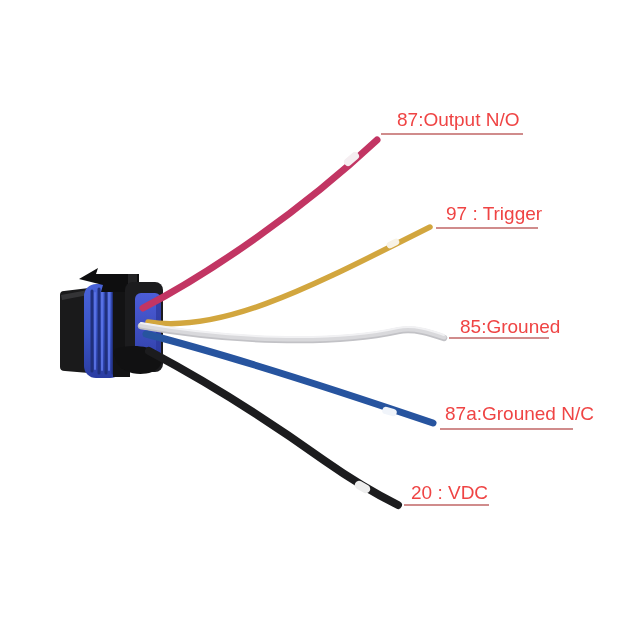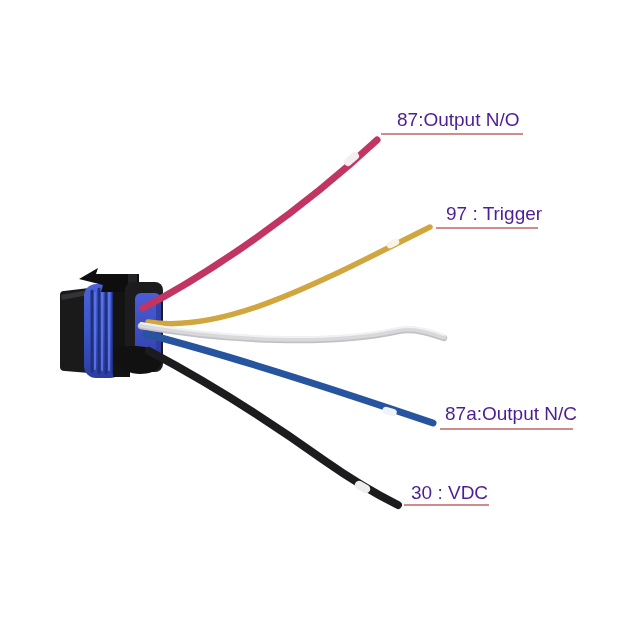--- a/index.html
+++ b/index.html
@@ -18,21 +18,21 @@
   .canvas svg {
     position: absolute;
     left: 0;
     top: 0;
   }
   .wire-label {
     position: absolute;
     box-sizing: border-box;
     font-size: 19px;
     line-height: 20px;
-    color: #4c1d95;
+    color: #ef4444;
     border-bottom: 2px solid #d08c8c;
     white-space: nowrap;
   }
 </style>
 </head>
 <body>
 
 <div class="canvas">
 
   <svg width="640" height="640" viewBox="0 0 640 640">
@@ -95,18 +95,19 @@
 
       <path d="M149,351 C215,386 272,423 325,461 C352,480 372,492 398,505" stroke-width="8" stroke="#1c1c1e"></path>
       <line x1="359" y1="485" x2="366" y2="489" stroke="#ededed" stroke-width="8.5"></line>
     </g>
   </svg>
 
   <div class="wire-label" style="left:381px; top:110px; width:142px; height:25px; padding-left:16px;">87:Output N/O</div>
 
   <div class="wire-label" style="left:436px; top:204px; width:102px; height:25px; padding-left:10px;">97 : Trigger</div>
 
+  <div class="wire-label" style="left:449px; top:317px; width:100px; height:22px; padding-left:11px;">85:Grouned</div>
 
-  <div class="wire-label" style="left:440px; top:404px; width:133px; height:26px; padding-left:5px;">87a:Output N/C</div>
+  <div class="wire-label" style="left:440px; top:404px; width:133px; height:26px; padding-left:5px;">87a:Grouned N/C</div>
 
-  <div class="wire-label" style="left:404px; top:483px; width:85px; height:23px; padding-left:7px;">30 : VDC</div>
+  <div class="wire-label" style="left:404px; top:483px; width:85px; height:23px; padding-left:7px;">20 : VDC</div>
 
 </div>
 
 </body></html>

